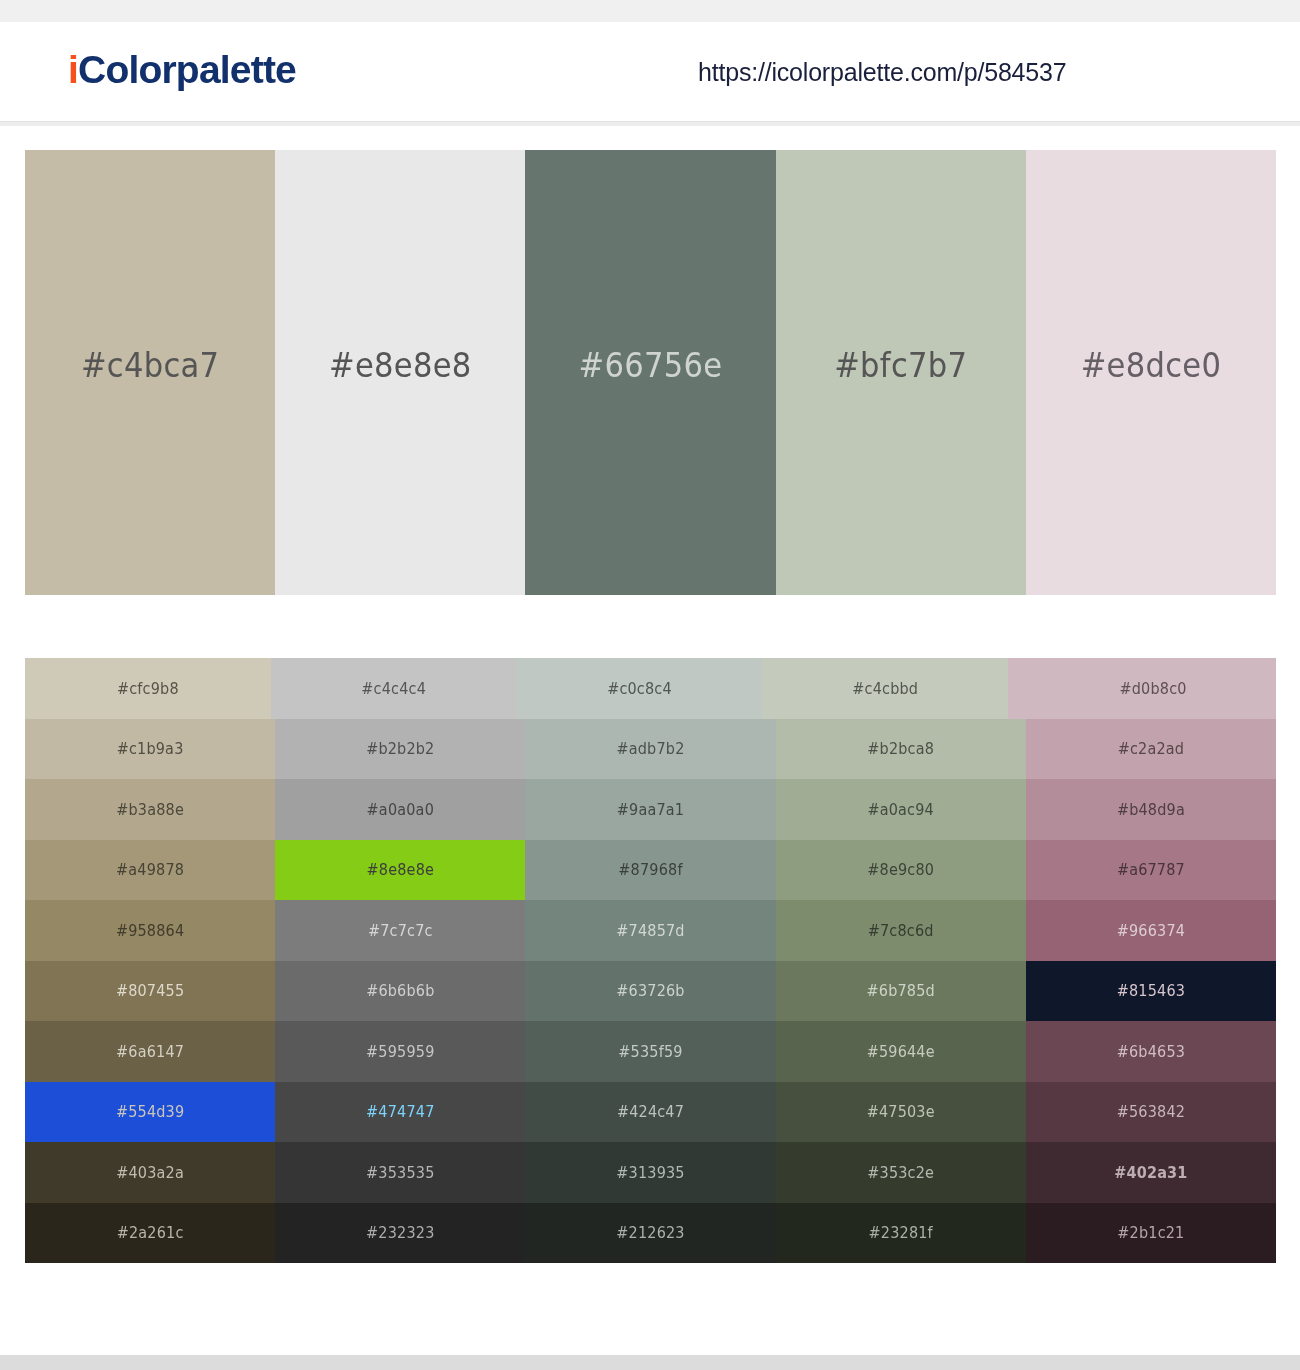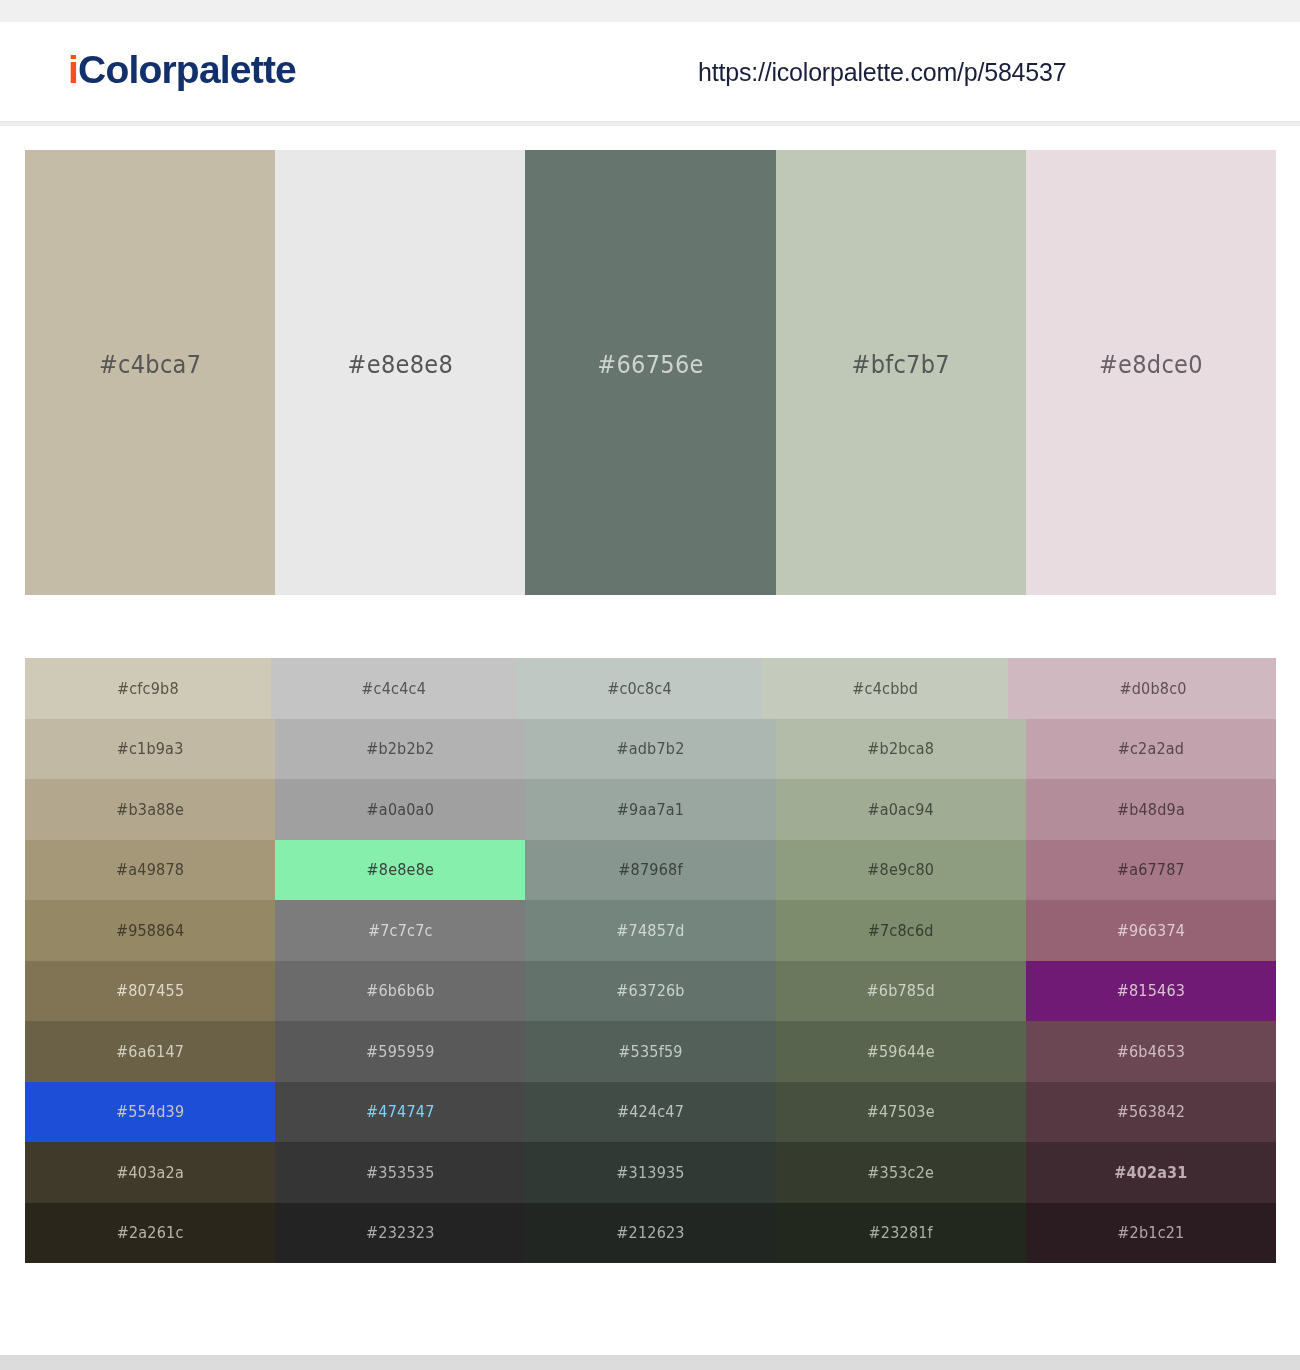--- a/index.html
+++ b/index.html
@@ -76,21 +76,21 @@
   }
   .palette-swatch {
     flex: 1 1 0;
     position: relative;
     display: flex;
     align-items: center;
     justify-content: center;
   }
   .palette-label {
     font-family: "DejaVu Sans Condensed", "Liberation Sans Narrow", "Liberation Sans", sans-serif;
-    font-size: 25px;
+    font-size: 34px;
     color: #555555;
     letter-spacing: 0.3px;
     position: relative;
     top: -8px;
   }
 
   
   .shades-grid {
     position: absolute;
     left: 25px;
@@ -206,21 +206,21 @@
         <span class="shade-label" style="color: rgb(68, 73, 63);">#a0ac94</span>
       </div>
       <div class="shade-cell" style="background: rgb(180, 141, 154);">
         <span class="shade-label" style="color: rgb(78, 61, 66);">#b48d9a</span>
       </div>
     </div>
     <div class="shades-row">
       <div class="shade-cell" style="background: rgb(164, 152, 120);">
         <span class="shade-label" style="color: rgb(71, 66, 52);">#a49878</span>
       </div>
-      <div class="shade-cell" style="background: #86efac;">
+      <div class="shade-cell" style="background: #84cc16;">
         <span class="shade-label" style="color: rgb(61, 61, 61);">#8e8e8e</span>
       </div>
       <div class="shade-cell" style="background: rgb(135, 150, 143);">
         <span class="shade-label" style="color: rgb(58, 64, 61);">#87968f</span>
       </div>
       <div class="shade-cell" style="background: rgb(142, 156, 128);">
         <span class="shade-label" style="color: rgb(61, 67, 55);">#8e9c80</span>
       </div>
       <div class="shade-cell" style="background: rgb(166, 119, 135);">
         <span class="shade-label" style="color: rgb(72, 52, 58);">#a67787</span>
@@ -249,21 +249,21 @@
       </div>
       <div class="shade-cell" style="background: rgb(107, 107, 107);">
         <span class="shade-label" style="color: rgb(207, 207, 207);">#6b6b6b</span>
       </div>
       <div class="shade-cell" style="background: rgb(99, 114, 107);">
         <span class="shade-label" style="color: rgb(204, 210, 207);">#63726b</span>
       </div>
       <div class="shade-cell" style="background: rgb(107, 120, 93);">
         <span class="shade-label" style="color: rgb(206, 211, 199);">#6b785d</span>
       </div>
-      <div class="shade-cell" style="background: #701a75;">
+      <div class="shade-cell" style="background: #0f172a;">
         <span class="shade-label" style="color: rgb(215, 198, 204);">#815463</span>
       </div>
     </div>
     <div class="shades-row">
       <div class="shade-cell" style="background: rgb(106, 97, 71);">
         <span class="shade-label" style="color: rgb(212, 207, 195);">#6a6147</span>
       </div>
       <div class="shade-cell" style="background: rgb(89, 89, 89);">
         <span class="shade-label" style="color: rgb(199, 199, 199);">#595959</span>
       </div>

